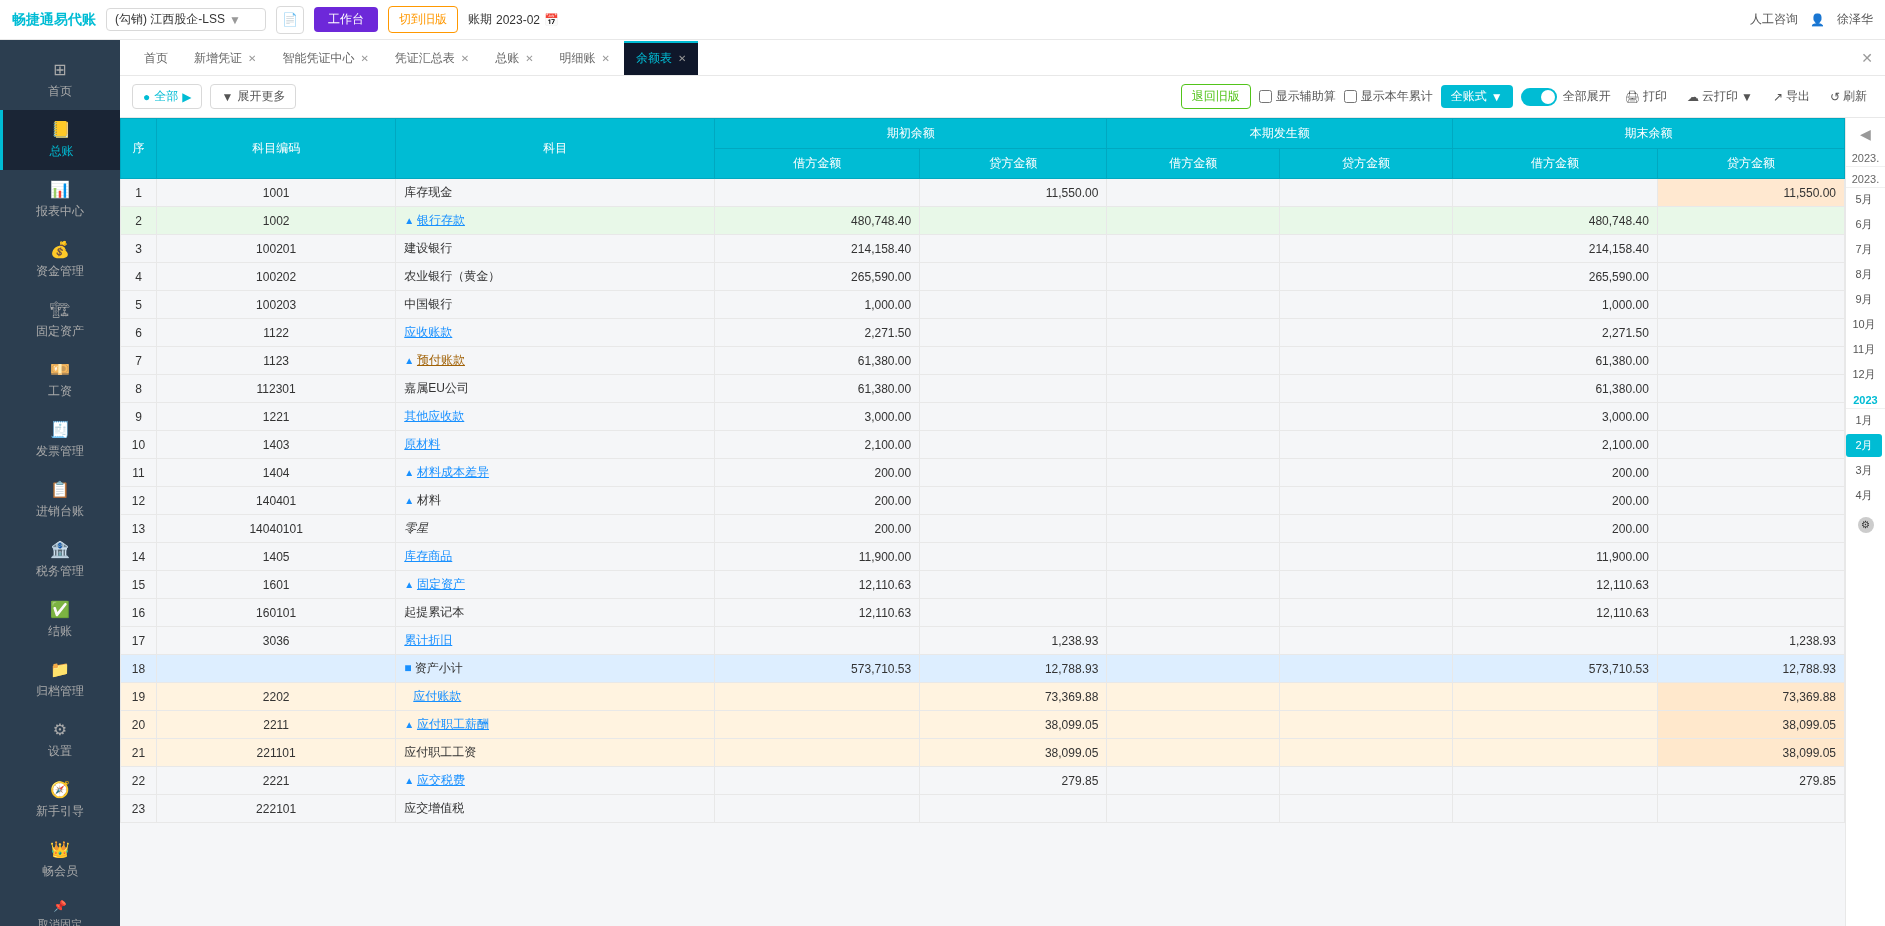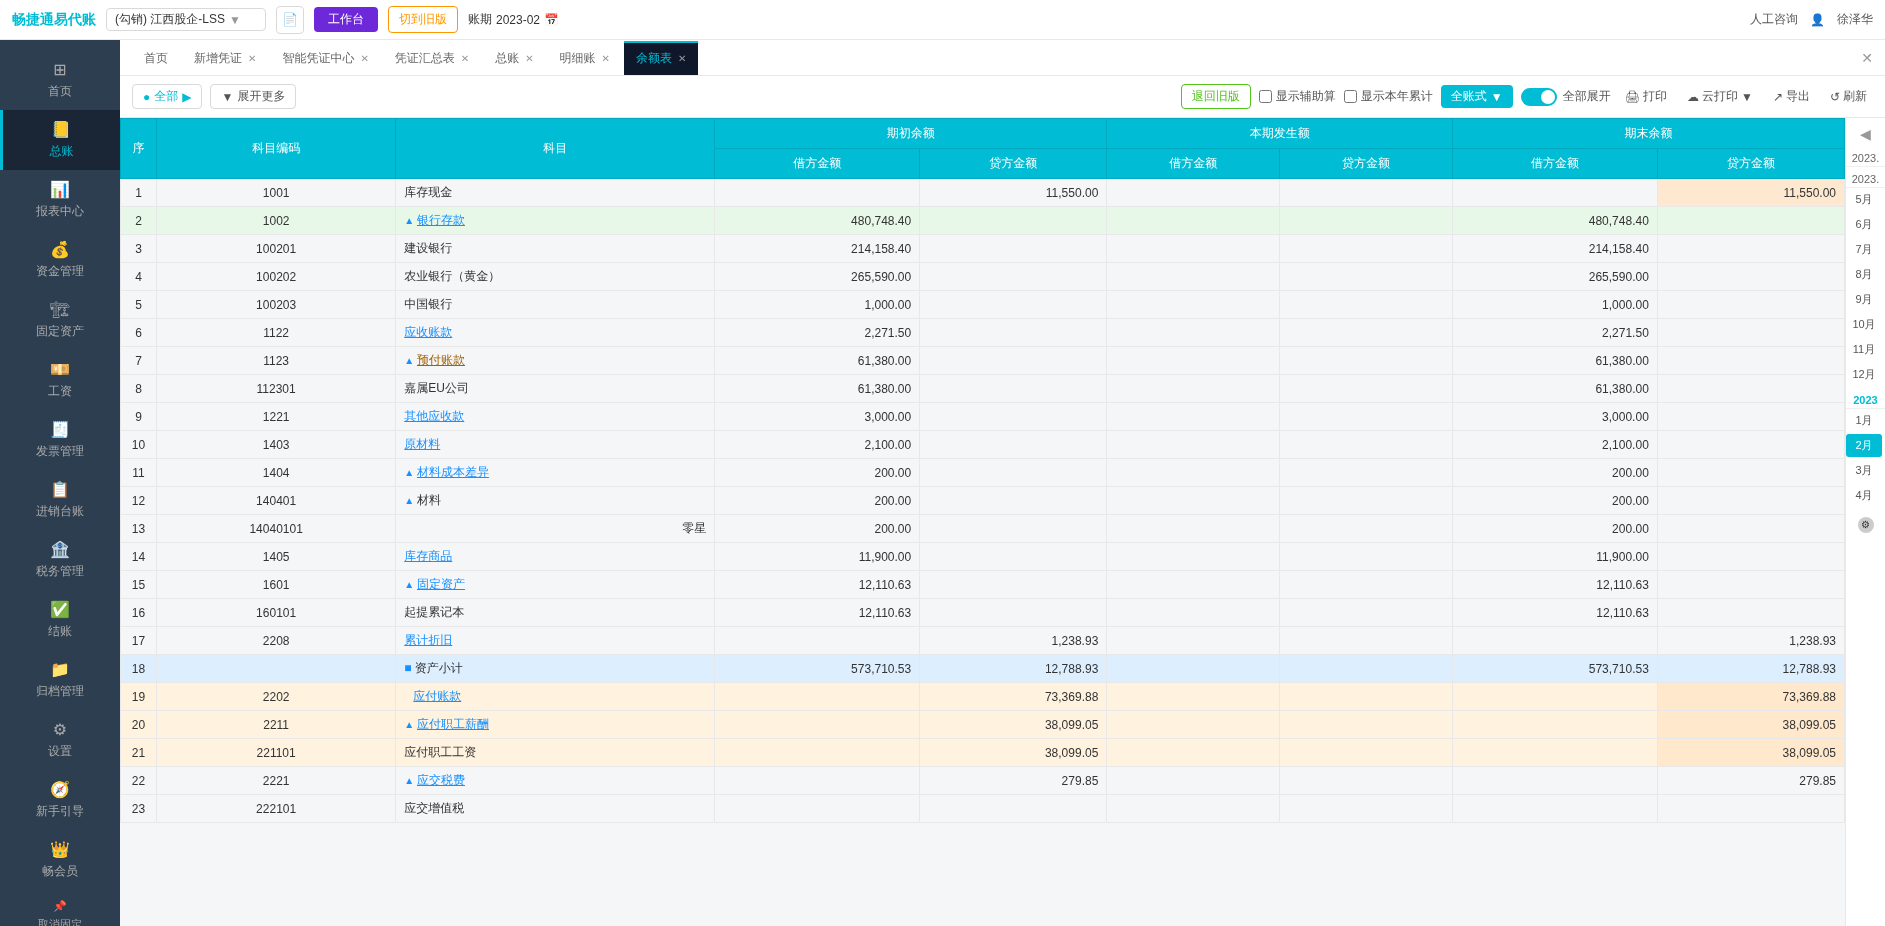--- a/index.html
+++ b/index.html
@@ -392,21 +392,21 @@
                   <td style="text-align: right; padding-right: 8px;">200.00</td>
                   <td style="text-align: right; padding-right: 8px;"></td>
                   <td style="text-align: right; padding-right: 8px;"></td>
                   <td style="text-align: right; padding-right: 8px;"></td>
                   <td style="text-align: right; padding-right: 8px;">200.00</td>
                   <td style="text-align: right; padding-right: 8px;"></td>
                 </tr>
                 <tr>
                   <td style="text-align: center;">13</td>
                   <td style="text-align: center;">14040101</td>
-                  <td style="text-align: right; padding-left: 8px;"><span>零星</span></td>
+                  <td style="text-align: left; padding-left: 8px; font-style: italic;"><span>零星</span></td>
                   <td style="text-align: right; padding-right: 8px;">200.00</td>
                   <td style="text-align: right; padding-right: 8px;"></td>
                   <td style="text-align: right; padding-right: 8px;"></td>
                   <td style="text-align: right; padding-right: 8px;"></td>
                   <td style="text-align: right; padding-right: 8px;">200.00</td>
                   <td style="text-align: right; padding-right: 8px;"></td>
                 </tr>
                 <tr>
                   <td style="text-align: center;">14</td>
                   <td style="text-align: center;">1405</td>
@@ -435,21 +435,21 @@
                   <td style="text-align: left; padding-left: 8px;"><span>起提累记本</span></td>
                   <td style="text-align: right; padding-right: 8px;">12,110.63</td>
                   <td style="text-align: right; padding-right: 8px;"></td>
                   <td style="text-align: right; padding-right: 8px;"></td>
                   <td style="text-align: right; padding-right: 8px;"></td>
                   <td style="text-align: right; padding-right: 8px;">12,110.63</td>
                   <td style="text-align: right; padding-right: 8px;"></td>
                 </tr>
                 <tr>
                   <td style="text-align: center;">17</td>
-                  <td style="text-align: center;">2208</td>
+                  <td style="text-align: center;">3036</td>
                   <td style="text-align: left; padding-left: 8px;"><span style="color: rgb(24, 144, 255); text-decoration: underline; cursor: pointer;">累计折旧</span></td>
                   <td style="text-align: right; padding-right: 8px;"></td>
                   <td style="text-align: right; padding-right: 8px;">1,238.93</td>
                   <td style="text-align: right; padding-right: 8px;"></td>
                   <td style="text-align: right; padding-right: 8px;"></td>
                   <td style="text-align: right; padding-right: 8px;"></td>
                   <td style="text-align: right; padding-right: 8px;">1,238.93</td>
                 </tr>
                 <tr style="background: rgb(221, 238, 255);">
                   <td style="text-align: center;">18</td>

